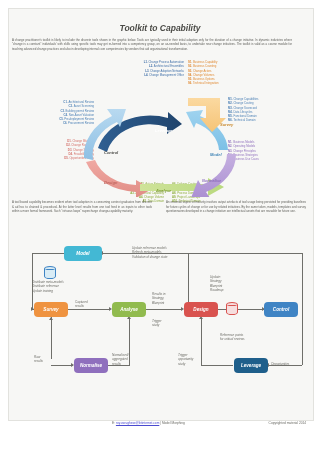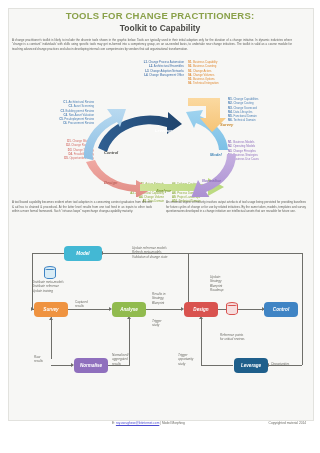--- a/index.html
+++ b/index.html
@@ -17,21 +17,21 @@
   }
 
   
   .title{
     position:absolute;left:0;top:10px;width:100%;text-align:center;
     font-size:9.5px;font-weight:bold;letter-spacing:.2px;
     color:#8aa14a;
   }
   .subtitle{
     position:absolute;left:0;top:23px;width:100%;text-align:center;
-    font-size:8.5px;font-weight:bold;
+    font-size:8.5px;font-weight:bold;font-style:italic;
     color:#4a4a46;
   }
 
   
   .intro{
     position:absolute;left:12px;top:38px;width:280px;
     font-size:2.9px;line-height:1.5;color:#5d5d58;text-align:justify;
   }
 
   
@@ -127,21 +127,20 @@
   .foot-mid{position:absolute;left:112px;top:0;}
   .foot-link{color:#4a4ad0;text-decoration:underline;}
   .foot-right{position:absolute;right:14px;top:0;color:#6a6a64;}
 </style>
 </head>
 <body>
 
 <div id="page">
   <div class="sheet"></div>
 
-  <div class="title">TOOLS FOR CHANGE PRACTITIONERS:</div>
   <div class="subtitle">Toolkit to Capability</div>
 
   <div class="intro">A change practitioner's toolkit is likely to include the discrete tools shown in the graphic below. Tools are typically used in their initial adoption only for the duration of a change initiative. In dynamic industries where "change is a constant" individuals' with skills using specific tools may get re-formed into a competency group, on an as-needed basis, to undertake new change initiatives. The toolkit is valid as a course module for teaching advanced change practices and also in developing internal core competencies by vendors that aid organisational transformation.</div>
 
   <div class="lst" id="list-L" style="color: rgb(63, 111, 168);">
       <div class="li"><span class="k">L1. </span><span>Change Process Automation</span></div>
       <div class="li"><span class="k">L2. </span><span>Architectural Ensembles</span></div>
       <div class="li"><span class="k">L3. </span><span>Change Adoption Networks</span></div>
       <div class="li"><span class="k">L4. </span><span>Change Management Office</span></div>
     </div>

